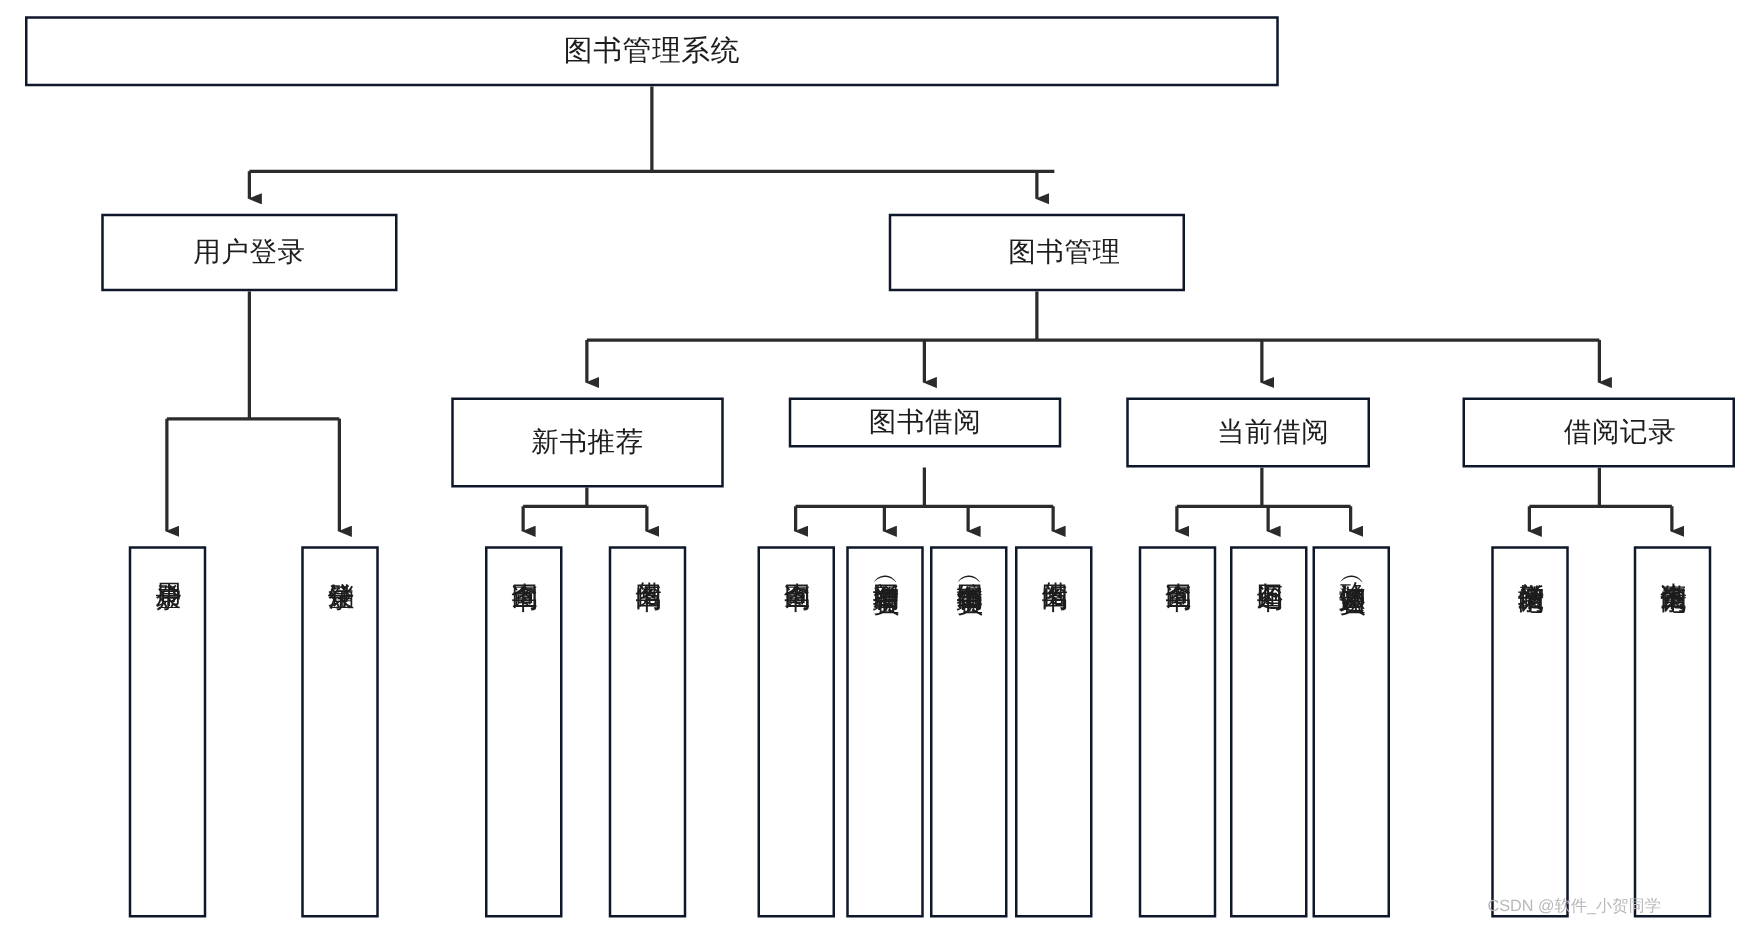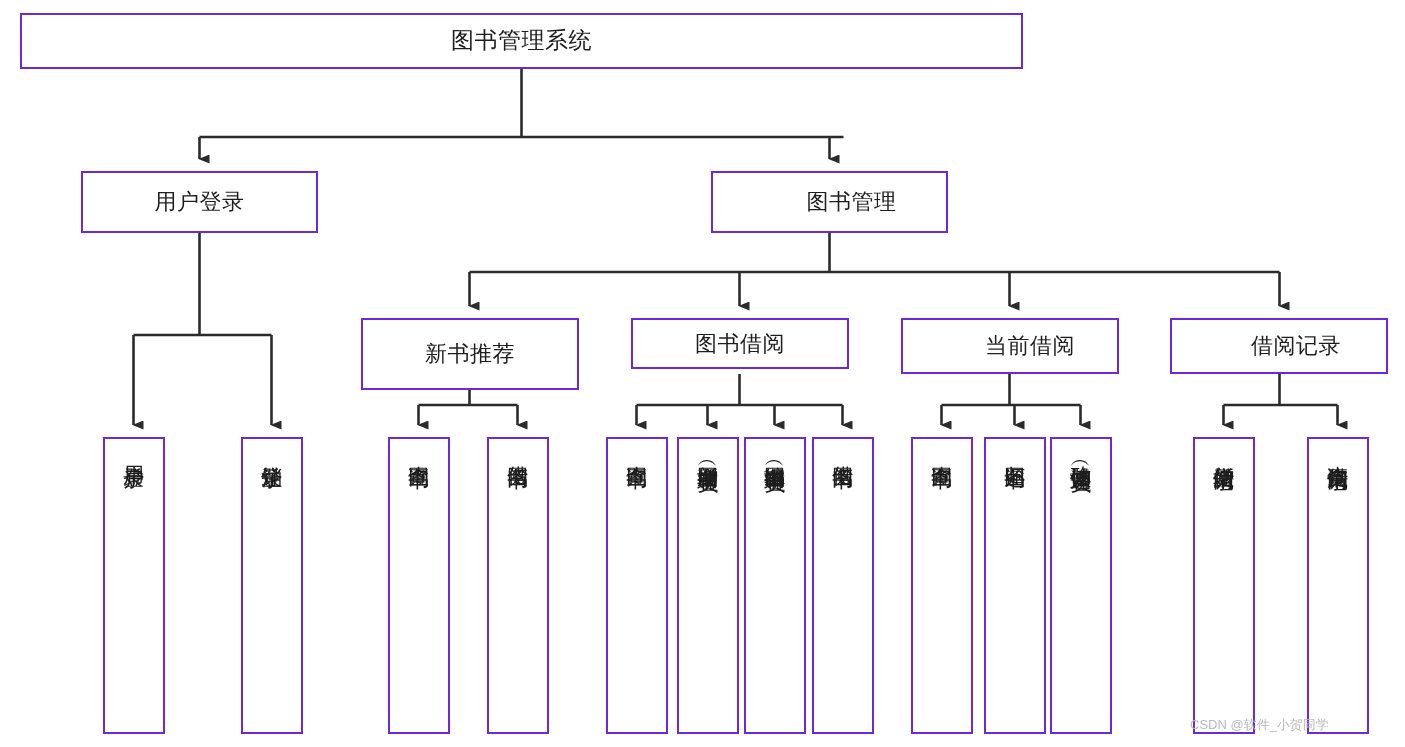--- a/index.html
+++ b/index.html
@@ -24,21 +24,21 @@
     left: 0;
     top: 0;
     width: 1405px;
     height: 747px;
     pointer-events: none;
   }
   .node {
     position: absolute;
     box-sizing: border-box;
     background: #ffffff;
-    border: 2px solid #6d28d9;
+    border: 2px solid #0f172a;
     display: flex;
     align-items: center;
     justify-content: center;
     z-index: 2;
   }
   .node-label {
     font-size: 22px;
     line-height: 1.18;
     color: #1d1d1d;
     letter-spacing: 0.5px;
@@ -133,24 +133,24 @@
   <div class="node" style="left:81px; top:171px; width:237px; height:62px;">
     <span class="node-label">用户登录</span>
   </div>
   <div class="node" style="left:711px; top:171px; width:237px; height:62px;padding-left:44px;">
     <span class="node-label">图书管理</span>
   </div>
 
   <div class="node" style="left:361px; top:318px; width:218px; height:72px;">
     <span class="node-label">新书推荐</span>
   </div>
-  <div class="node" style="left:631px; top:318px; width:218px; height:51px;">
+  <div class="node" style="left:631px; top:318px; width:218px; height:40px;">
     <span class="node-label">图书借阅</span>
   </div>
-  <div class="node" style="left:901px; top:318px; width:218px; height:56px;padding-left:40px;">
+  <div class="node" style="left:901px; top:318px; width:195px; height:56px;padding-left:40px;">
     <span class="node-label">当前借阅</span>
   </div>
   <div class="node" style="left:1170px; top:318px; width:218px; height:56px;padding-left:34px;">
     <span class="node-label">借阅记录</span>
   </div>
 
   <div class="node leaf" style="left:103px; top:437px; width:62px; height:297px;">
     <span class="node-label">用户登录</span>
   </div>
   <div class="node leaf" style="left:241px; top:437px; width:62px; height:297px;">

